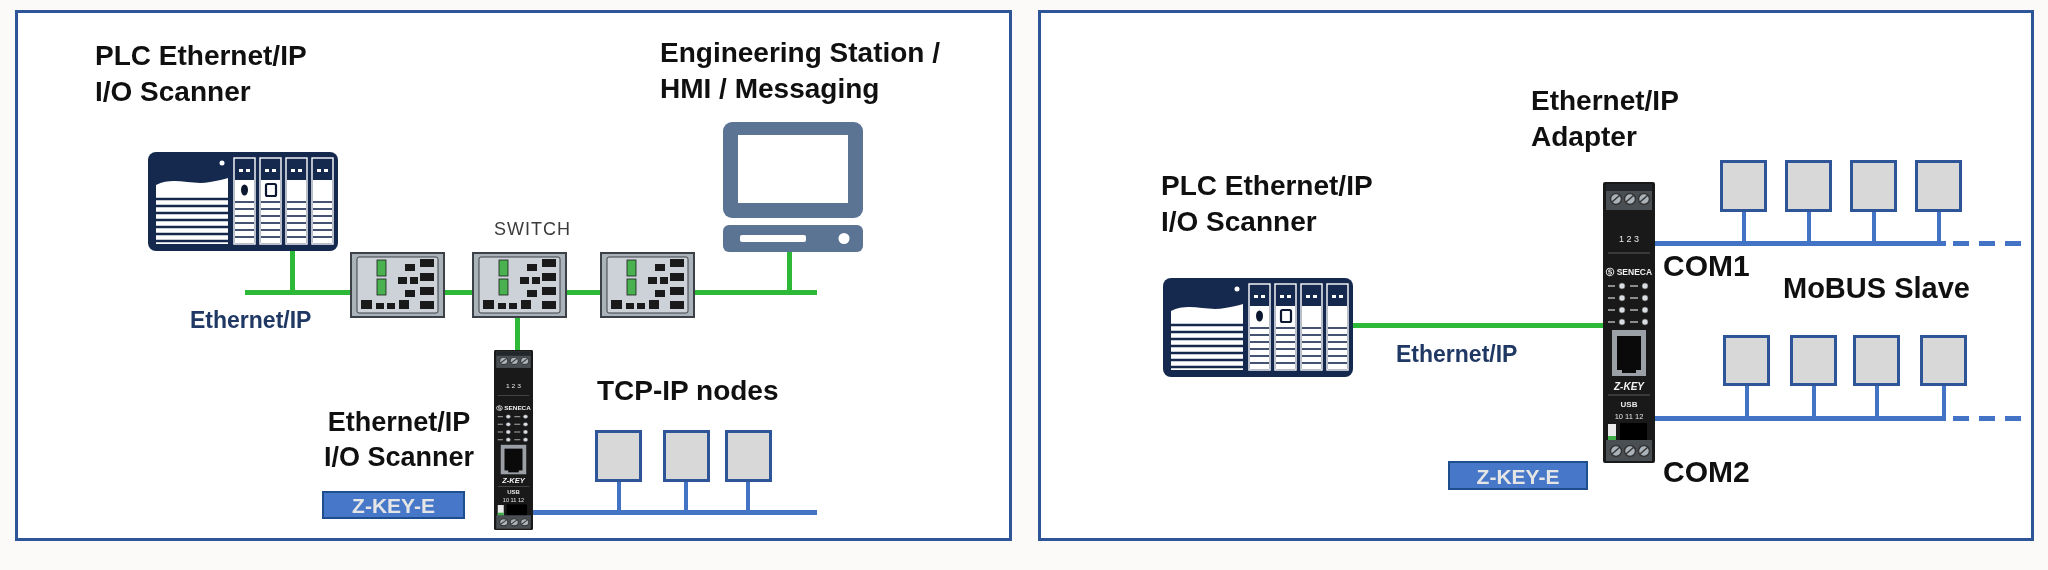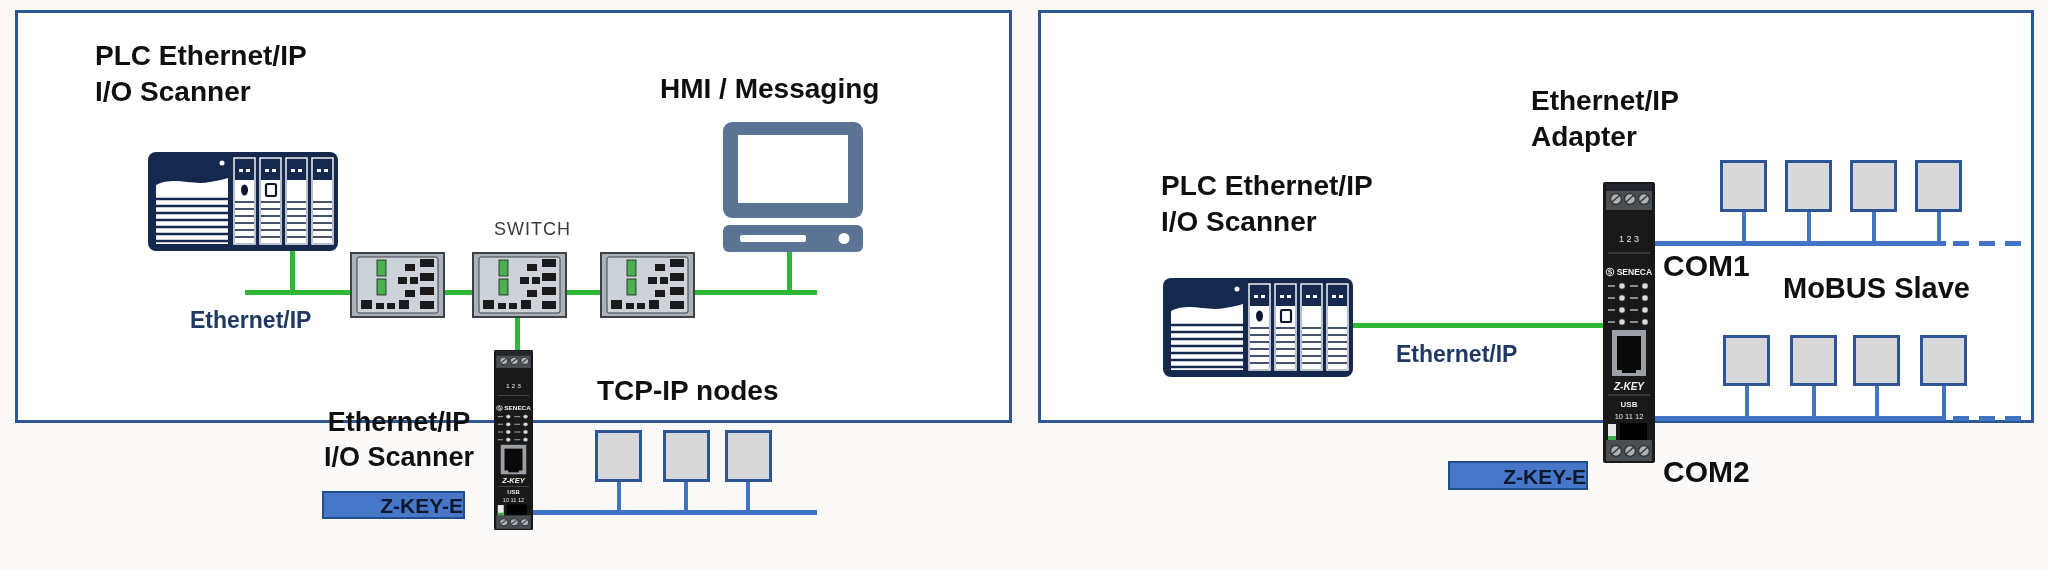--- a/index.html
+++ b/index.html
@@ -1,32 +1,32 @@
 <!DOCTYPE html>
 <html><head>
 <meta charset="utf-8">
 <style>
   html,body{margin:0;padding:0;background:#fbfaf8;}
   #stage{position:relative;width:2048px;height:570px;background:#fbfaf8;overflow:hidden;
          font-family:"Liberation Sans",sans-serif;}
-  .panel{position:absolute;top:10px;height:413px;background:#ffffff;
+  .panel{position:absolute;top:10px;height:531px;background:#ffffff;
          border:3px solid #2d5597;box-sizing:border-box;}
   #panel-left{left:15px;width:997px;}
   #panel-right{left:1038px;width:996px;}
   .layer{position:absolute;left:0;top:0;pointer-events:none;}
   .abs{position:absolute;}
   .lbl{position:absolute;color:#101010;font-weight:bold;white-space:pre;line-height:1.28;}
   .title{font-size:28px;}
   .title2{font-size:27px;}
   .switch-lbl{font-size:18px;font-weight:normal;color:#3b3b3b;letter-spacing:1px;}
   .navy{font-size:23px;color:#1f3864;}
   .com{font-size:30px;}
   .big{font-size:29px;}
-  .badge{position:absolute;background:#4677c8;border:2px solid #1f4e8f;color:#0f172a;
-         font-size:21px;font-weight:600;text-align:right;line-height:26px;box-sizing:border-box;}
+  .badge{position:absolute;background:#4677c8;border:2px solid #1f4e8f;color:#e5e5e5;
+         font-size:21px;font-weight:600;text-align:center;line-height:26px;box-sizing:border-box;}
   .node{position:absolute;width:47px;height:52px;background:#d8d8d8;
         border:3px solid #2d5597;box-sizing:border-box;}
   .node.short{height:51px;}
 </style>
 </head>
 <body>
 
 <svg width="0" height="0" style="position:absolute" aria-hidden="true">
   <defs>
 
@@ -225,21 +225,21 @@
       </svg>
     <svg class="abs" style="left:476px;top:337px;" width="39" height="180">
         <use href="#sym-zkey"></use>
       </svg>
 
     <div class="node" style="left:577px;top:417px;"></div>
     <div class="node" style="left:645px;top:417px;"></div>
     <div class="node" style="left:707px;top:417px;"></div>
 
     <div class="lbl title" style="left:77px;top:25px;"><span>PLC Ethernet/IP</span><br><span>I/O Scanner</span></div>
-    <div class="lbl title" style="left:642px;top:22px;"><br><span>HMI / Messaging</span></div>
+    <div class="lbl title" style="left:642px;top:22px;"><span>Engineering Station /</span><br><span>HMI / Messaging</span></div>
     <div class="lbl switch-lbl" style="left:443px;top:205px;width:110px;text-align:right;">SWITCH</div>
     <div class="lbl navy" style="left:172px;top:293px;">Ethernet/IP</div>
     <div class="lbl title2" style="left:295px;top:392px;width:172px;text-align:center;"><span>Ethernet/IP</span><br><span>I/O Scanner</span></div>
     <div class="badge" style="left:304px;top:478px;width:143px;height:28px;">Z-KEY-E</div>
     <div class="lbl title" style="left:579px;top:360px;">TCP-IP nodes</div>
   </div>
 
   <div class="panel" id="panel-right">
 
     <svg class="layer" width="990" height="525" viewBox="0 0 990 525">

